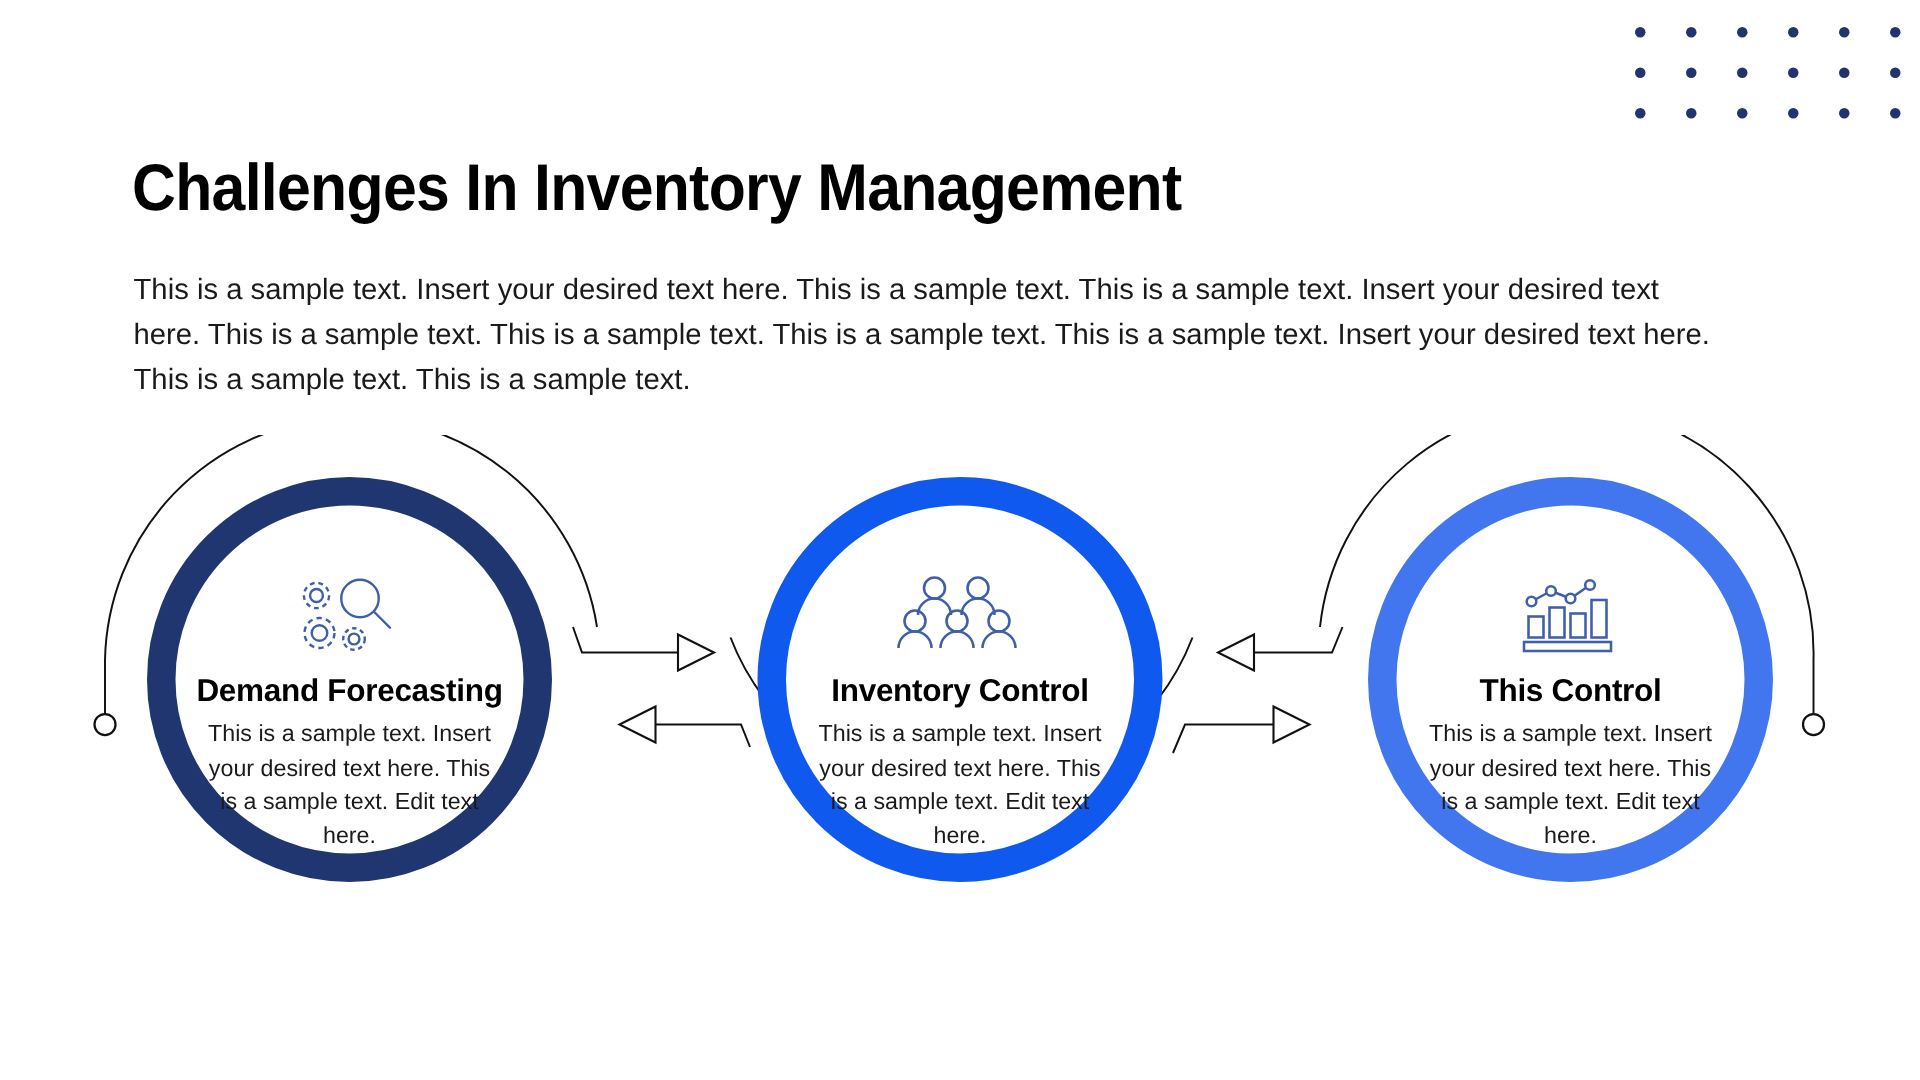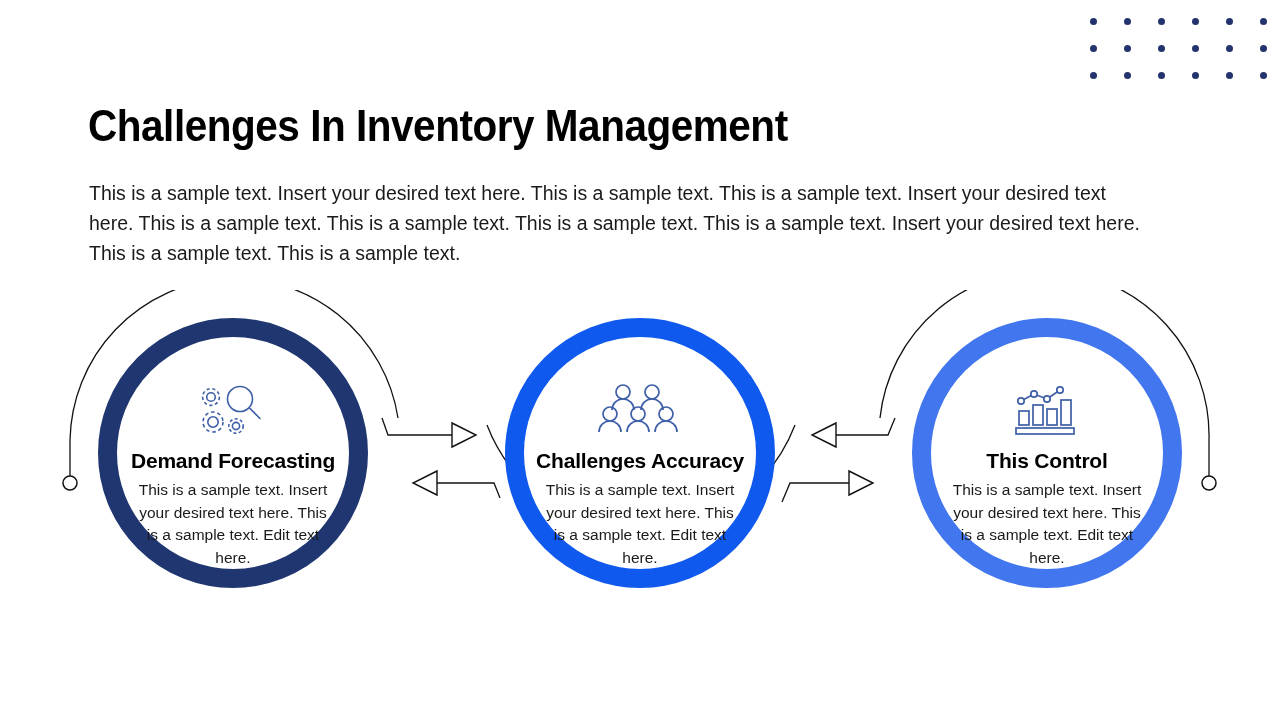--- a/index.html
+++ b/index.html
@@ -149,21 +149,21 @@
             <g>
               <circle cx="40" cy="32" r="7"></circle>
               <path d="M 29 50 a 11 11 0 0 1 22 0"></path>
             </g>
             <g>
               <circle cx="68" cy="32" r="7"></circle>
               <path d="M 57 50 a 11 11 0 0 1 22 0"></path>
             </g>
           </svg>
         </div>
-        <div class="node-title">Challenges Accuracy</div>
+        <div class="node-title">Inventory Control</div>
         <div class="node-text">This is a sample text. Insert your desired text here. This is a sample text. Edit text here.</div>
       </div>
     </div>
 
     <div class="node n3" style="border-color: rgb(66, 118, 238);">
       <div class="node-inner">
         <div class="node-icon">
           <svg width="66" height="56" viewBox="0 0 66 56" fill="none" stroke="#3F5FA8" stroke-width="1.7">
             <g>
               <path d="M 7 19 L 20 12 L 33 17 L 46 8" stroke-linejoin="round"></path>

